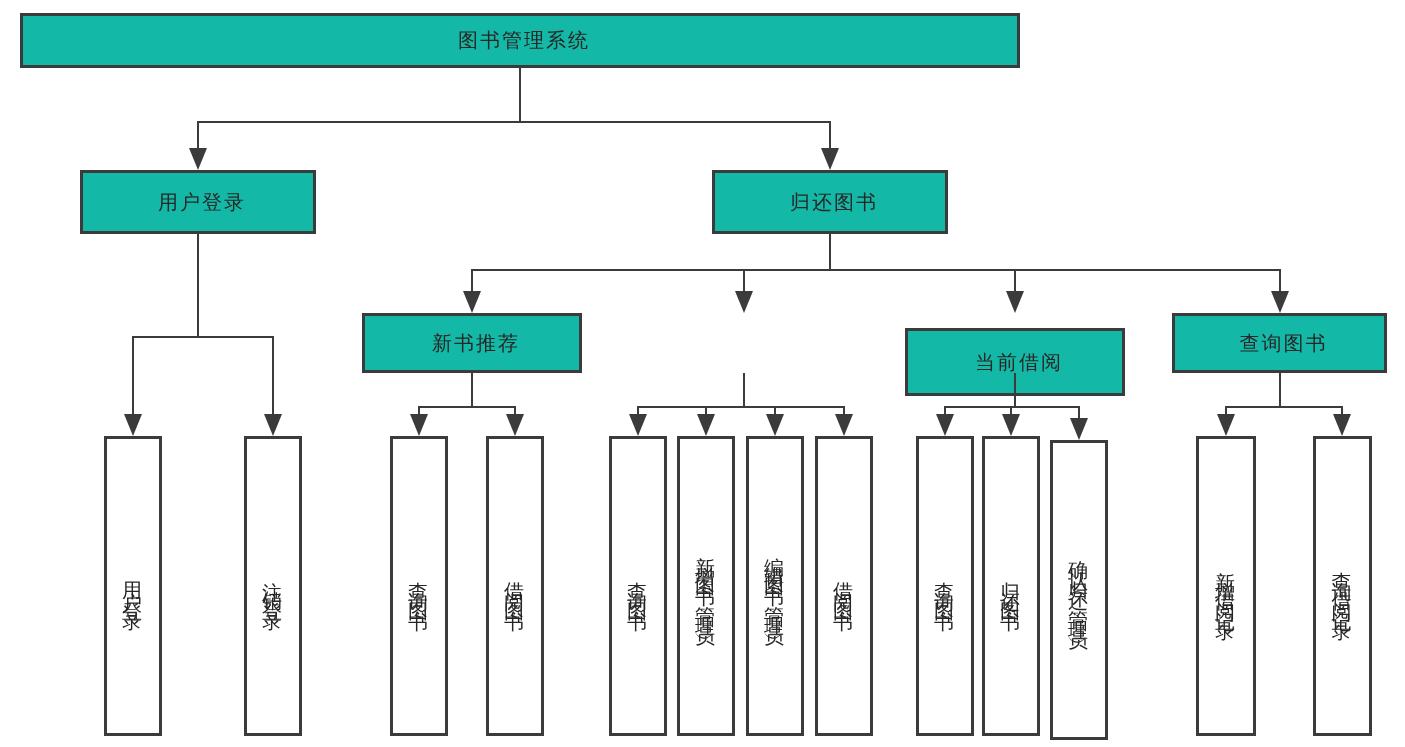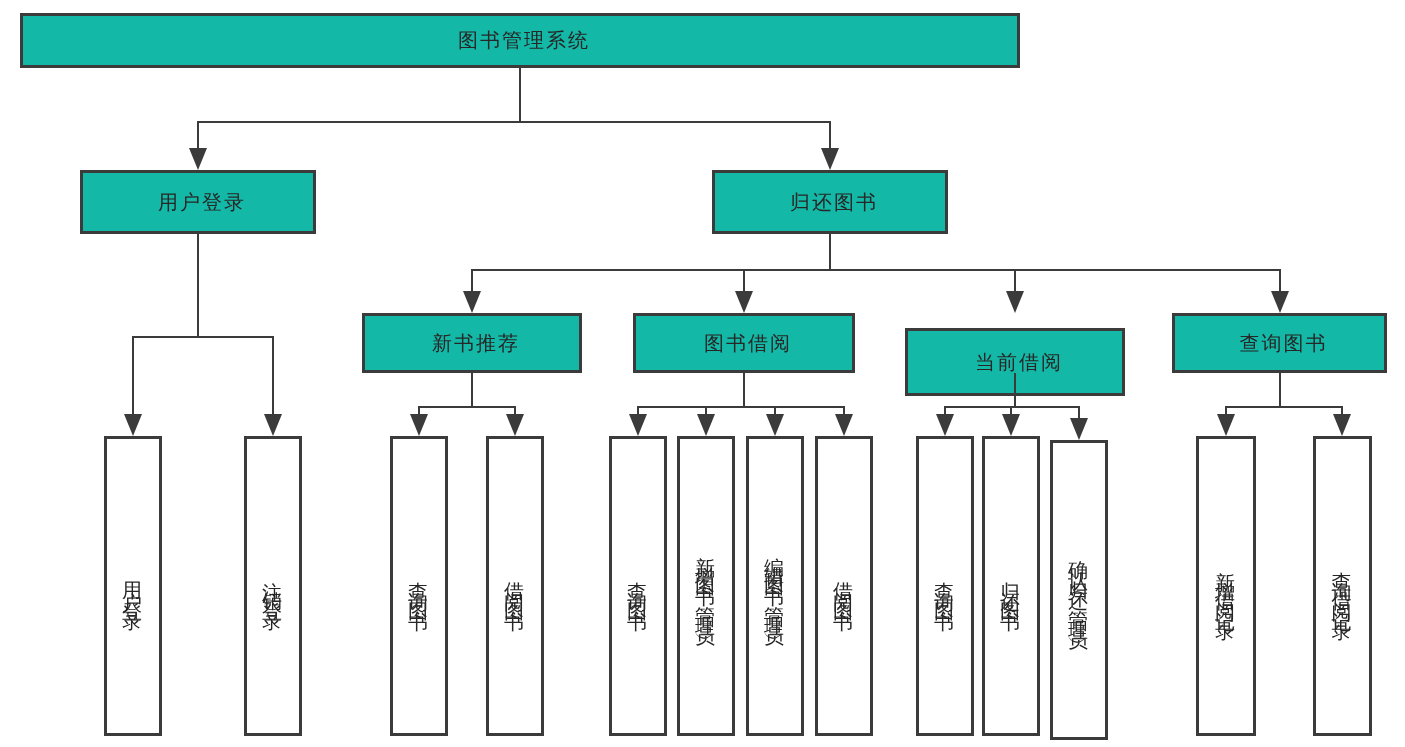--- a/index.html
+++ b/index.html
@@ -85,21 +85,20 @@
   <div class="vline" style="left:471px;top:269px;height:24px;"></div>
   <div class="arrow" style="left:463px;top:291px;"></div>
   <div class="vline" style="left:743px;top:269px;height:24px;"></div>
   <div class="arrow" style="left:735px;top:291px;"></div>
   <div class="vline" style="left:1014px;top:269px;height:24px;"></div>
   <div class="arrow" style="left:1006px;top:291px;"></div>
   <div class="vline" style="left:1279px;top:269px;height:24px;"></div>
   <div class="arrow" style="left:1271px;top:291px;"></div>
 
   <div class="node" style="left:362px;top:313px;width:220px;height:60px;font-family:Liberation Mono, monospace;">新书推荐</div>
-  <div class="node" style="left:633px;top:313px;width:222px;height:60px;">图书借阅</div>
   <div class="node" style="left:905px;top:328px;width:220px;height:68px;">当前借阅</div>
   <div class="node" style="left:1172px;top:313px;width:215px;height:60px;">查询图书</div>
 
   <div class="vline" style="left:471px;top:373px;height:35px;"></div>
   <div class="hline" style="left:418px;top:406px;width:98px;"></div>
   <div class="vline" style="left:418px;top:406px;height:10px;"></div>
   <div class="arrow" style="left:410px;top:414px;"></div>
   <div class="vline" style="left:514px;top:406px;height:10px;"></div>
   <div class="arrow" style="left:506px;top:414px;"></div>
 

